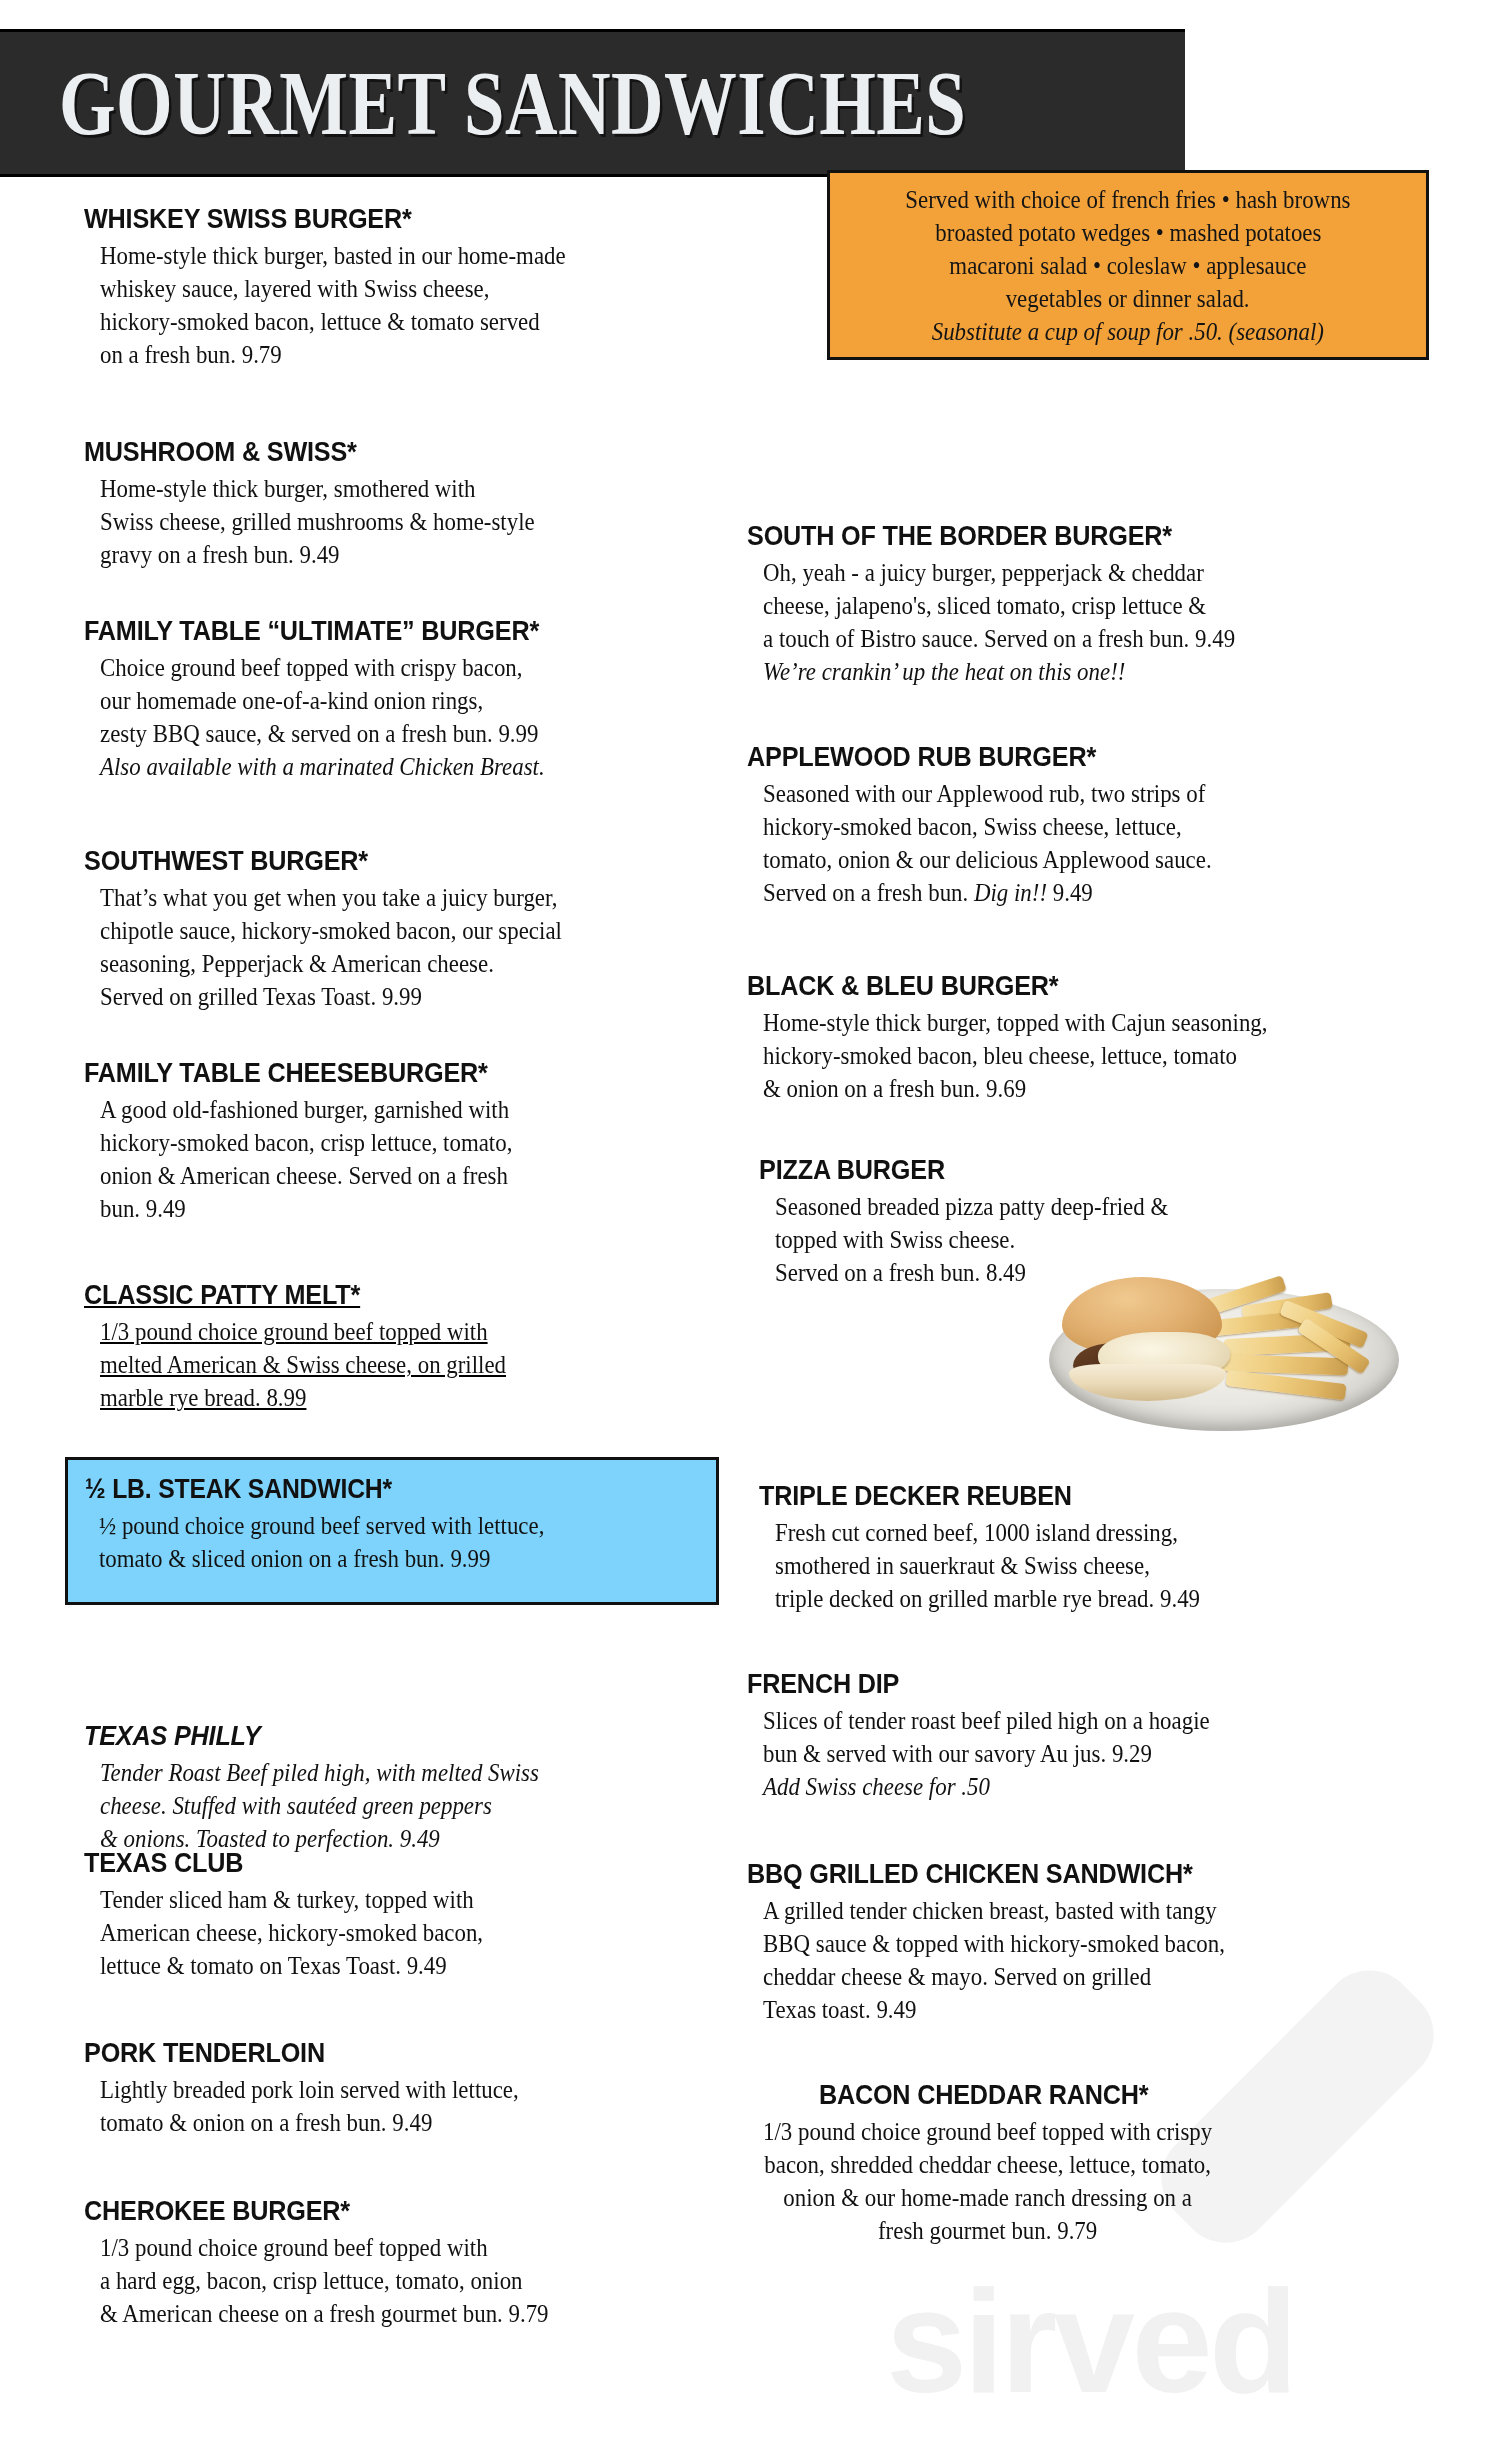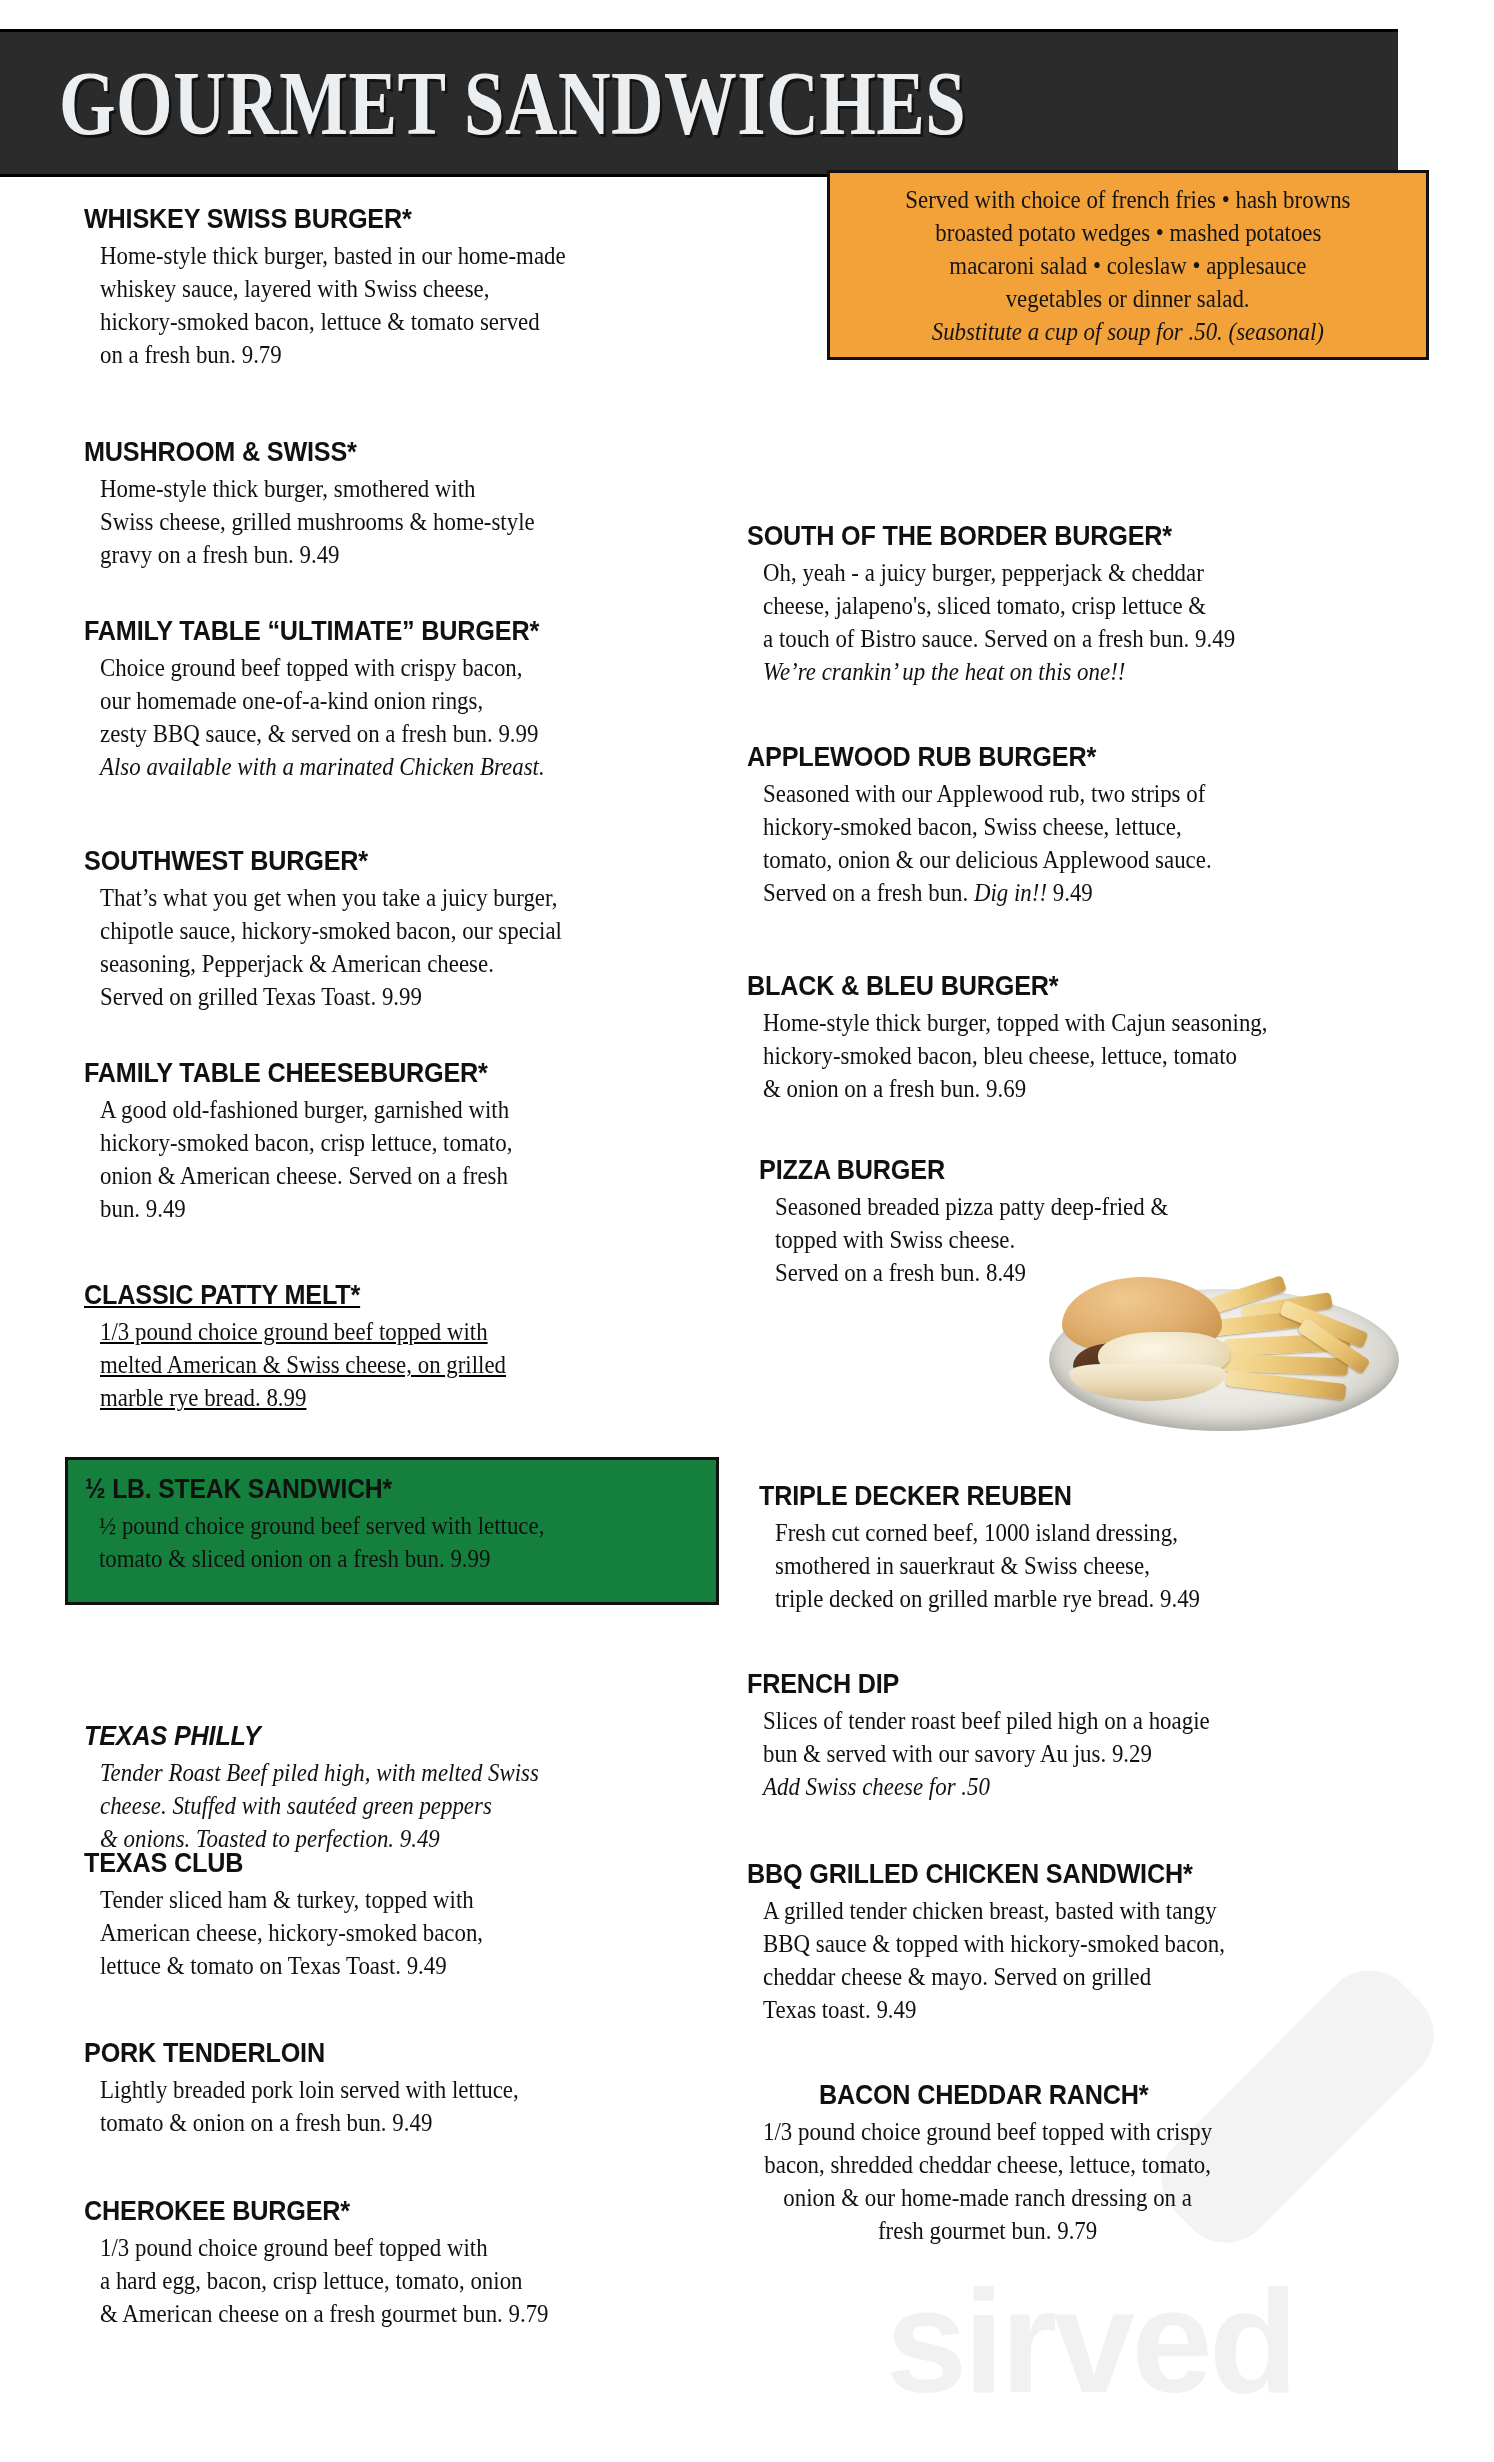--- a/index.html
+++ b/index.html
@@ -4,21 +4,21 @@
 <style>
   html,body{margin:0;padding:0;background:#ffffff;}
   body{
     width:1495px;height:2462px;position:relative;overflow:hidden;
     font-family:"Liberation Sans",sans-serif;
     -webkit-font-smoothing:antialiased;
   }
 
   
   .banner{
-    position:absolute;left:0;top:29px;width:1398px;height:142px;
+    position:absolute;left:0;top:29px;width:1185px;height:142px;
     background:#2b2b2b;border-top:3px solid #000;border-bottom:3px solid #000;
     display:flex;align-items:center;
     z-index:1;
   }
   .banner-title{
     margin-left:59px;
     font-family:"Liberation Serif",serif;
     font-weight:700;
     font-size:91px;
     line-height:1;
@@ -74,21 +74,21 @@
     transform-origin:left top;
     margin-left:15.5px;
     white-space:nowrap;
   }
   .item-desc .ital{font-style:italic;}
   .dline{display:block;}
 
   
   .steak-box{
     position:absolute;left:65px;top:1457px;width:654px;height:148px;
-    background:#15803d;border:3.6px solid #111;box-sizing:border-box;
+    background:#7dd3fc;border:3.6px solid #111;box-sizing:border-box;
     padding:13px 0 0 16.7px;
     z-index:2;
   }
   .steak-box .item-title{font-size:27.5px;}
   .steak-box .item-desc{margin-left:14.3px;}
 
   
   .photo{
     position:absolute;left:1049px;top:1264px;width:350px;height:167px;
     z-index:2;

